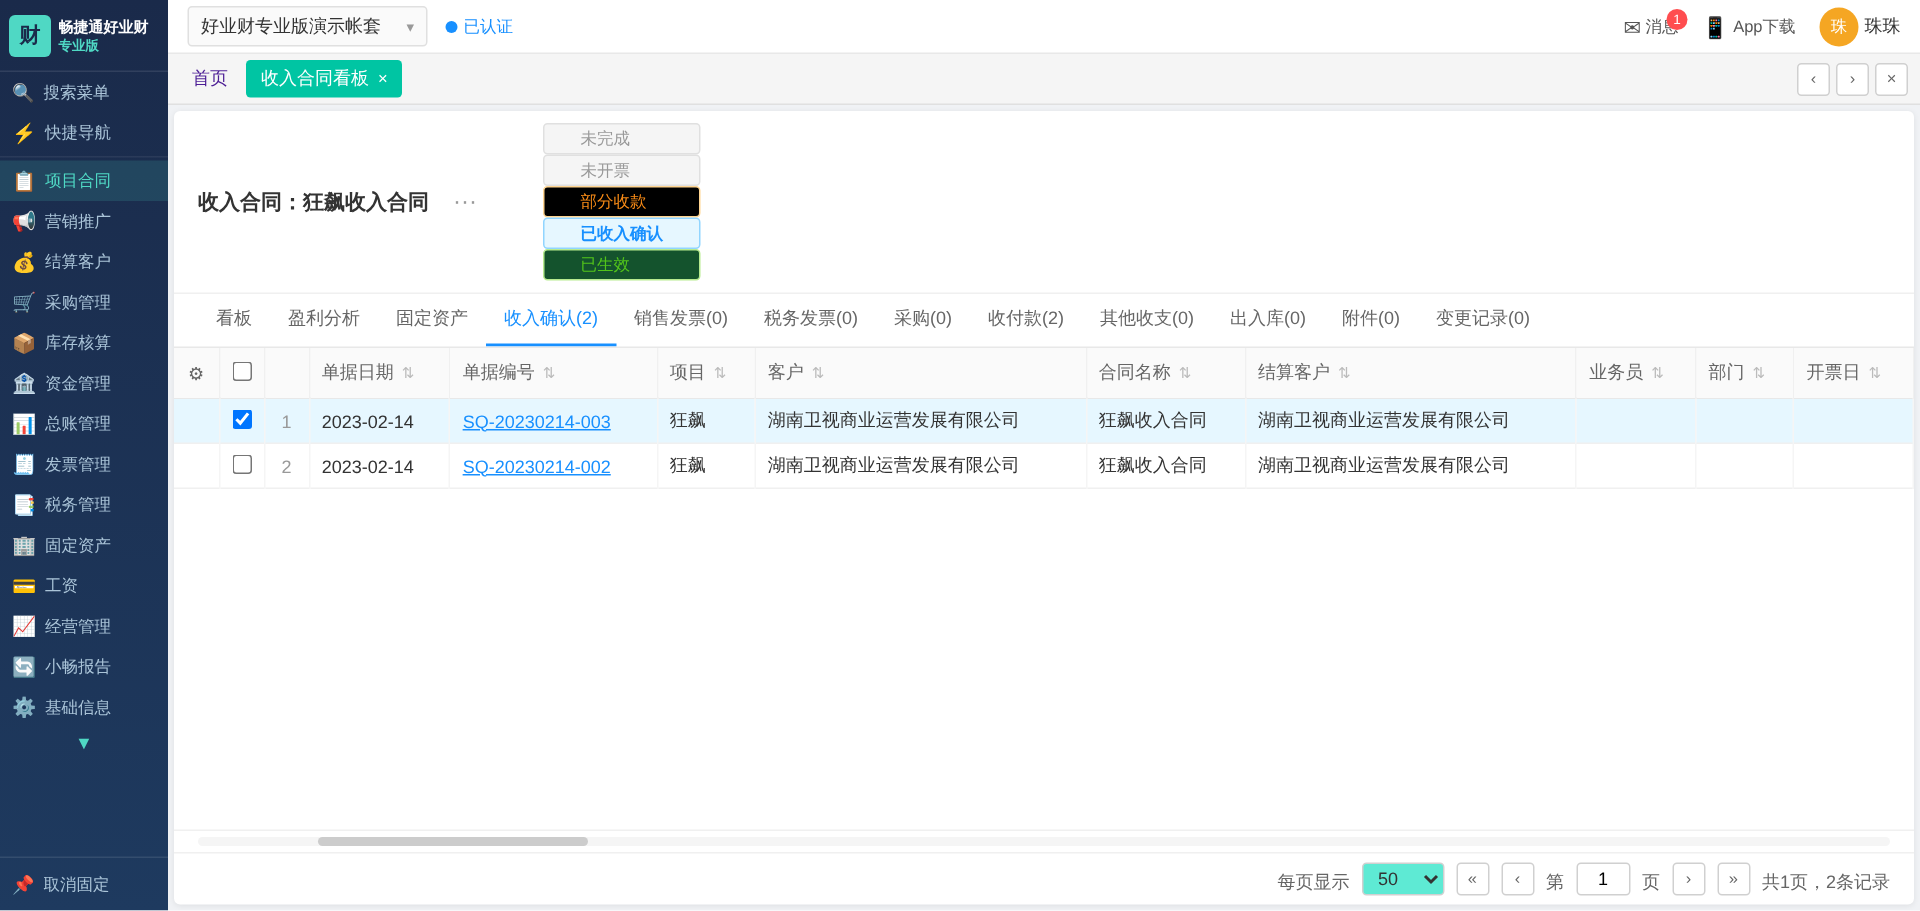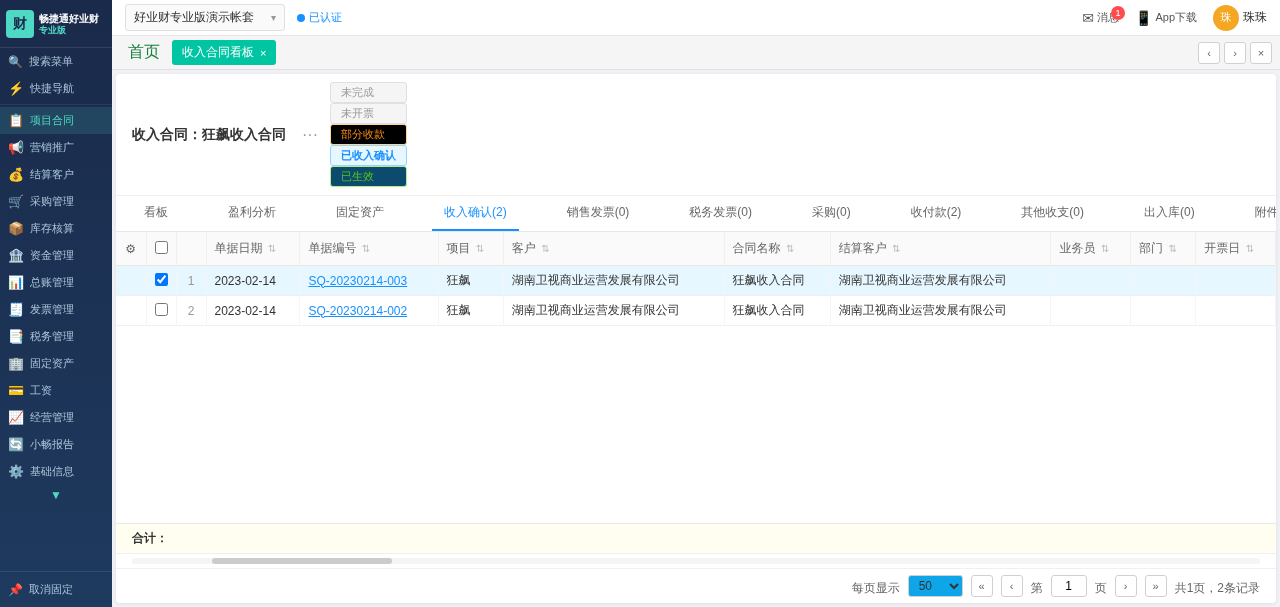--- a/index.html
+++ b/index.html
@@ -155,21 +155,21 @@
       height: 34px;
       background: #f5f5f5;
       display: flex;
       align-items: center;
       padding: 0 8px;
       border-bottom: 1px solid #e0e0e0;
       flex-shrink: 0;
       gap: 4px;
     }
     .tabbar-home {
-      font-size: 16px; color: #15803d;
+      font-size: 12px; color: #4c1d95;
       padding: 4px 8px;
       cursor: pointer;
     }
     .tabbar-tab {
       display: flex; align-items: center;
       font-size: 12px;
       background: #00c5a3;
       color: #fff;
       padding: 4px 10px;
       border-radius: 3px;
@@ -209,51 +209,51 @@
       align-items: center;
       border-bottom: 1px solid #f0f0f0;
       flex-shrink: 0;
     }
     .contract-title {
       font-size: 14px; font-weight: bold; color: #333;
       margin-right: 16px;
     }
     .contract-more { color: #999; cursor: pointer; margin-right: 12px; font-size: 16px; }
     .status-btn {
-      padding: 2px 10px;
+      padding: 2px 24px;
       border-radius: 3px;
       font-size: 11px;
       margin-right: 6px;
       cursor: pointer;
       border: 1px solid transparent;
+      margin-left: 32px;
     }
     .status-btn.gray { background: #f5f5f5; color: #999; border-color: #e0e0e0; }
     .status-btn.orange { background: #000000; color: #fa8c16; border-color: #ffd591; }
     .status-btn.active { background: #e6f7ff; color: #1890ff; border-color: #91d5ff; font-weight: bold; }
-    .status-btn.green { background: #0c4a6e; color: #52c41a; border-color: #b7eb8f; }
+    .status-btn.green { background: #14532d; color: #52c41a; border-color: #b7eb8f; }
     .header-right { margin-left: auto; display: flex; align-items: center; gap: 8px; }
     .header-action-btn {
       display: flex; align-items: center;
       font-size: 12px; color: #555;
       cursor: pointer; padding: 3px 8px;
       border: 1px solid #e0e0e0; border-radius: 3px;
       background: #fafafa;
     }
     .header-action-btn .icon { margin-right: 3px; }
     .header-check { display: flex; align-items: center; font-size: 12px; color: #555; }
     .header-check input { margin-right: 4px; }
 
     
     .sub-tabs {
       display: flex;
       padding: 0 16px;
       border-bottom: 1px solid #e8e8e8;
       flex-shrink: 0;
       overflow-x: auto;
-      gap: 36px;
     }
     .sub-tab {
       padding: 8px 12px;
       font-size: 12px; color: #666;
       cursor: pointer;
       border-bottom: 2px solid transparent;
       white-space: nowrap;
       flex-shrink: 0;
     }
     .sub-tab.active {
@@ -341,21 +341,21 @@
       align-items: flex-end;
       justify-content: flex-end;
       border-top: 1px solid #f0f0f0;
       flex-shrink: 0;
       gap: 8px;
     }
     .pagination-label { font-size: 12px; color: #666; }
     .pagination-select {
       border: 1px solid #d0d0d0; border-radius: 3px;
       padding: 2px 6px; font-size: 12px; color: #333;
-      background: #0ea5e9;
+      background: #5eead4;
     }
     .pagination-btn {
       width: 22px; height: 22px;
       border: 1px solid #d0d0d0; border-radius: 3px;
       display: flex; align-items: center; justify-content: center;
       cursor: pointer; color: #666; font-size: 11px;
       background: #fff;
     }
     .pagination-page-input {
       width: 36px; height: 22px;
@@ -596,23 +596,20 @@
       <td>狂飙收入合同</td>
       <td>湖南卫视商业运营发展有限公司</td>
       <td></td>
       <td></td>
       <td></td>
     </tr>
           </tbody>
       </table>
     </div>
 
-    <div class="footer-total">
-      <span class="footer-total-label">合计：</span>
-    </div>
 
     <div class="scrollbar-area">
       <div class="fake-scrollbar">
         <div class="fake-scrollbar-thumb"></div>
       </div>
     </div>
 
     <div class="pagination">
       <span class="pagination-label">每页显示</span>
       <select class="pagination-select" id="per-page-select">

